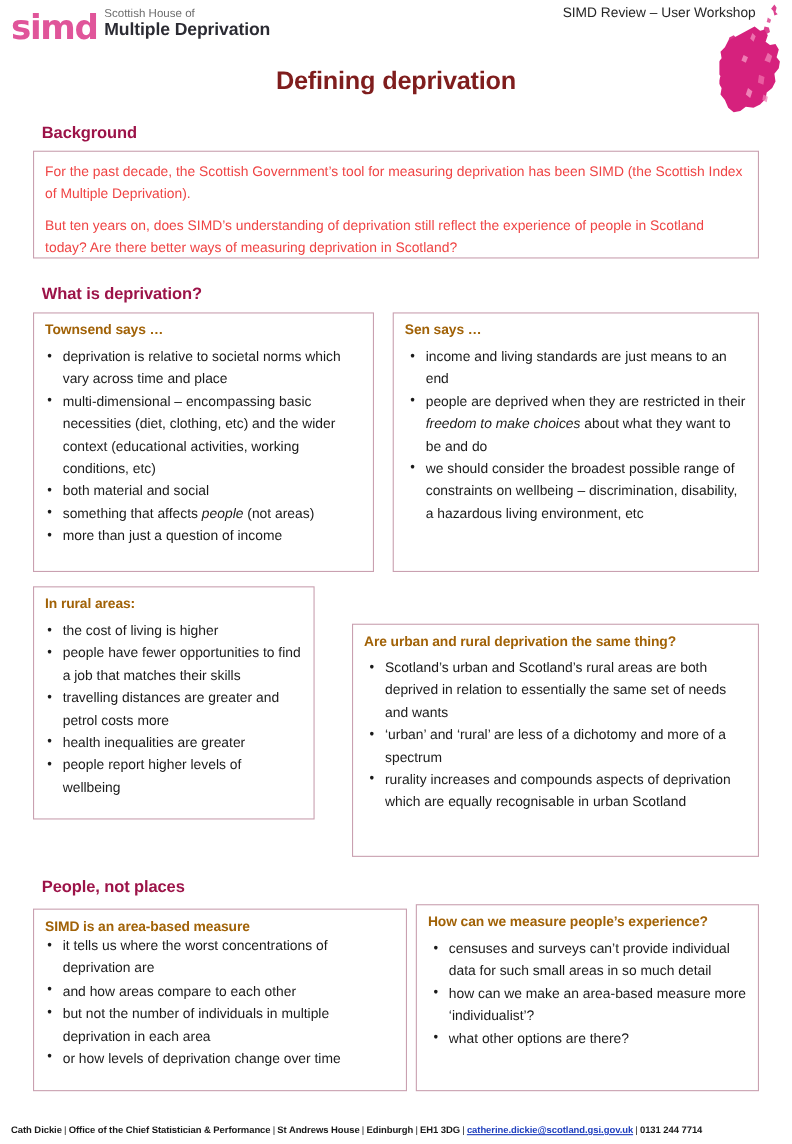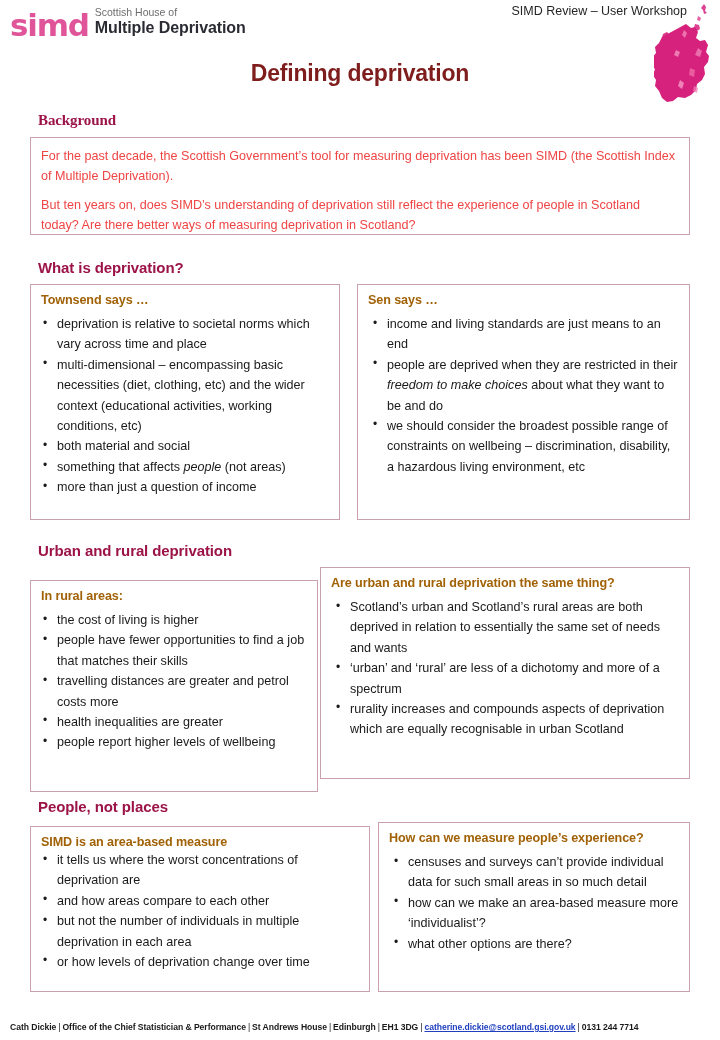--- a/index.html
+++ b/index.html
@@ -189,21 +189,21 @@
     <path d="M44 48 l4 3 -2 6 -5 -2 z" fill="#f07fb5" opacity="0.8"></path>
     <path d="M36 68 l5 2 -1 7 -5 -2 z" fill="#ef6aa9" opacity="0.8"></path>
     <path d="M26 80 l4 3 -2 6 -4 -3 z" fill="#f59bc6" opacity="0.8"></path>
     <path d="M40 86 l4 2 -1 5 -4 -2 z" fill="#f07fb5" opacity="0.75"></path>
     <path d="M22 50 l4 2 -2 5 -4 -2 z" fill="#f59bc6" opacity="0.75"></path>
   </g>
 </svg>
 
 <div class="page-title">Defining deprivation</div>
 
-<div class="section-heading" style="left:38px; top:112px;font-family:Liberation Serif, serif;">Background</div>
+<div class="section-heading" style="left:38px; top:112px;">Background</div>
 
 <div class="box" style="left:30px; top:137px; width:660px; height:98px;">
   <p class="para">For the past decade, the Scottish Government’s tool for measuring deprivation has been SIMD (the Scottish Index of Multiple Deprivation).</p>
   <p class="para">But ten years on, does SIMD’s understanding of deprivation still reflect the experience of people in Scotland today? Are there better ways of measuring deprivation in Scotland?</p>
 </div>
 
 <div class="section-heading" style="left:38px; top:259px;">What is deprivation?</div>
 
 <div class="box" style="left:30px; top:284px; width:310px; height:236px;">
   <div class="box-title">Townsend says …</div>
@@ -220,21 +220,21 @@
   <div class="box-title">Sen says …</div>
   <ul class="bullets indent">
     <li>income and living standards are just means to an end</li>
     <li>people are deprived when they are restricted in their <em>freedom to make choices</em> about what they want to be and do</li>
     <li>we should consider the broadest possible range of constraints on wellbeing – discrimination, disability, a hazardous living environment, etc</li>
   </ul>
 </div>
 
 <div class="section-heading" style="left:38px; top:542px;">Urban and rural deprivation</div>
 
-<div class="box" style="left:30px; top:580px; width:288px; height:212px;">
+<div class="box" style="left:30px; top:533px; width:256px; height:212px;">
   <div class="box-title">In rural areas:</div>
   <ul class="bullets">
     <li>the cost of living is higher</li>
     <li>people have fewer opportunities to find a job that matches their skills</li>
     <li>travelling distances are greater and petrol costs more</li>
     <li>health inequalities are greater</li>
     <li>people report higher levels of wellbeing</li>
   </ul>
 </div>
 

